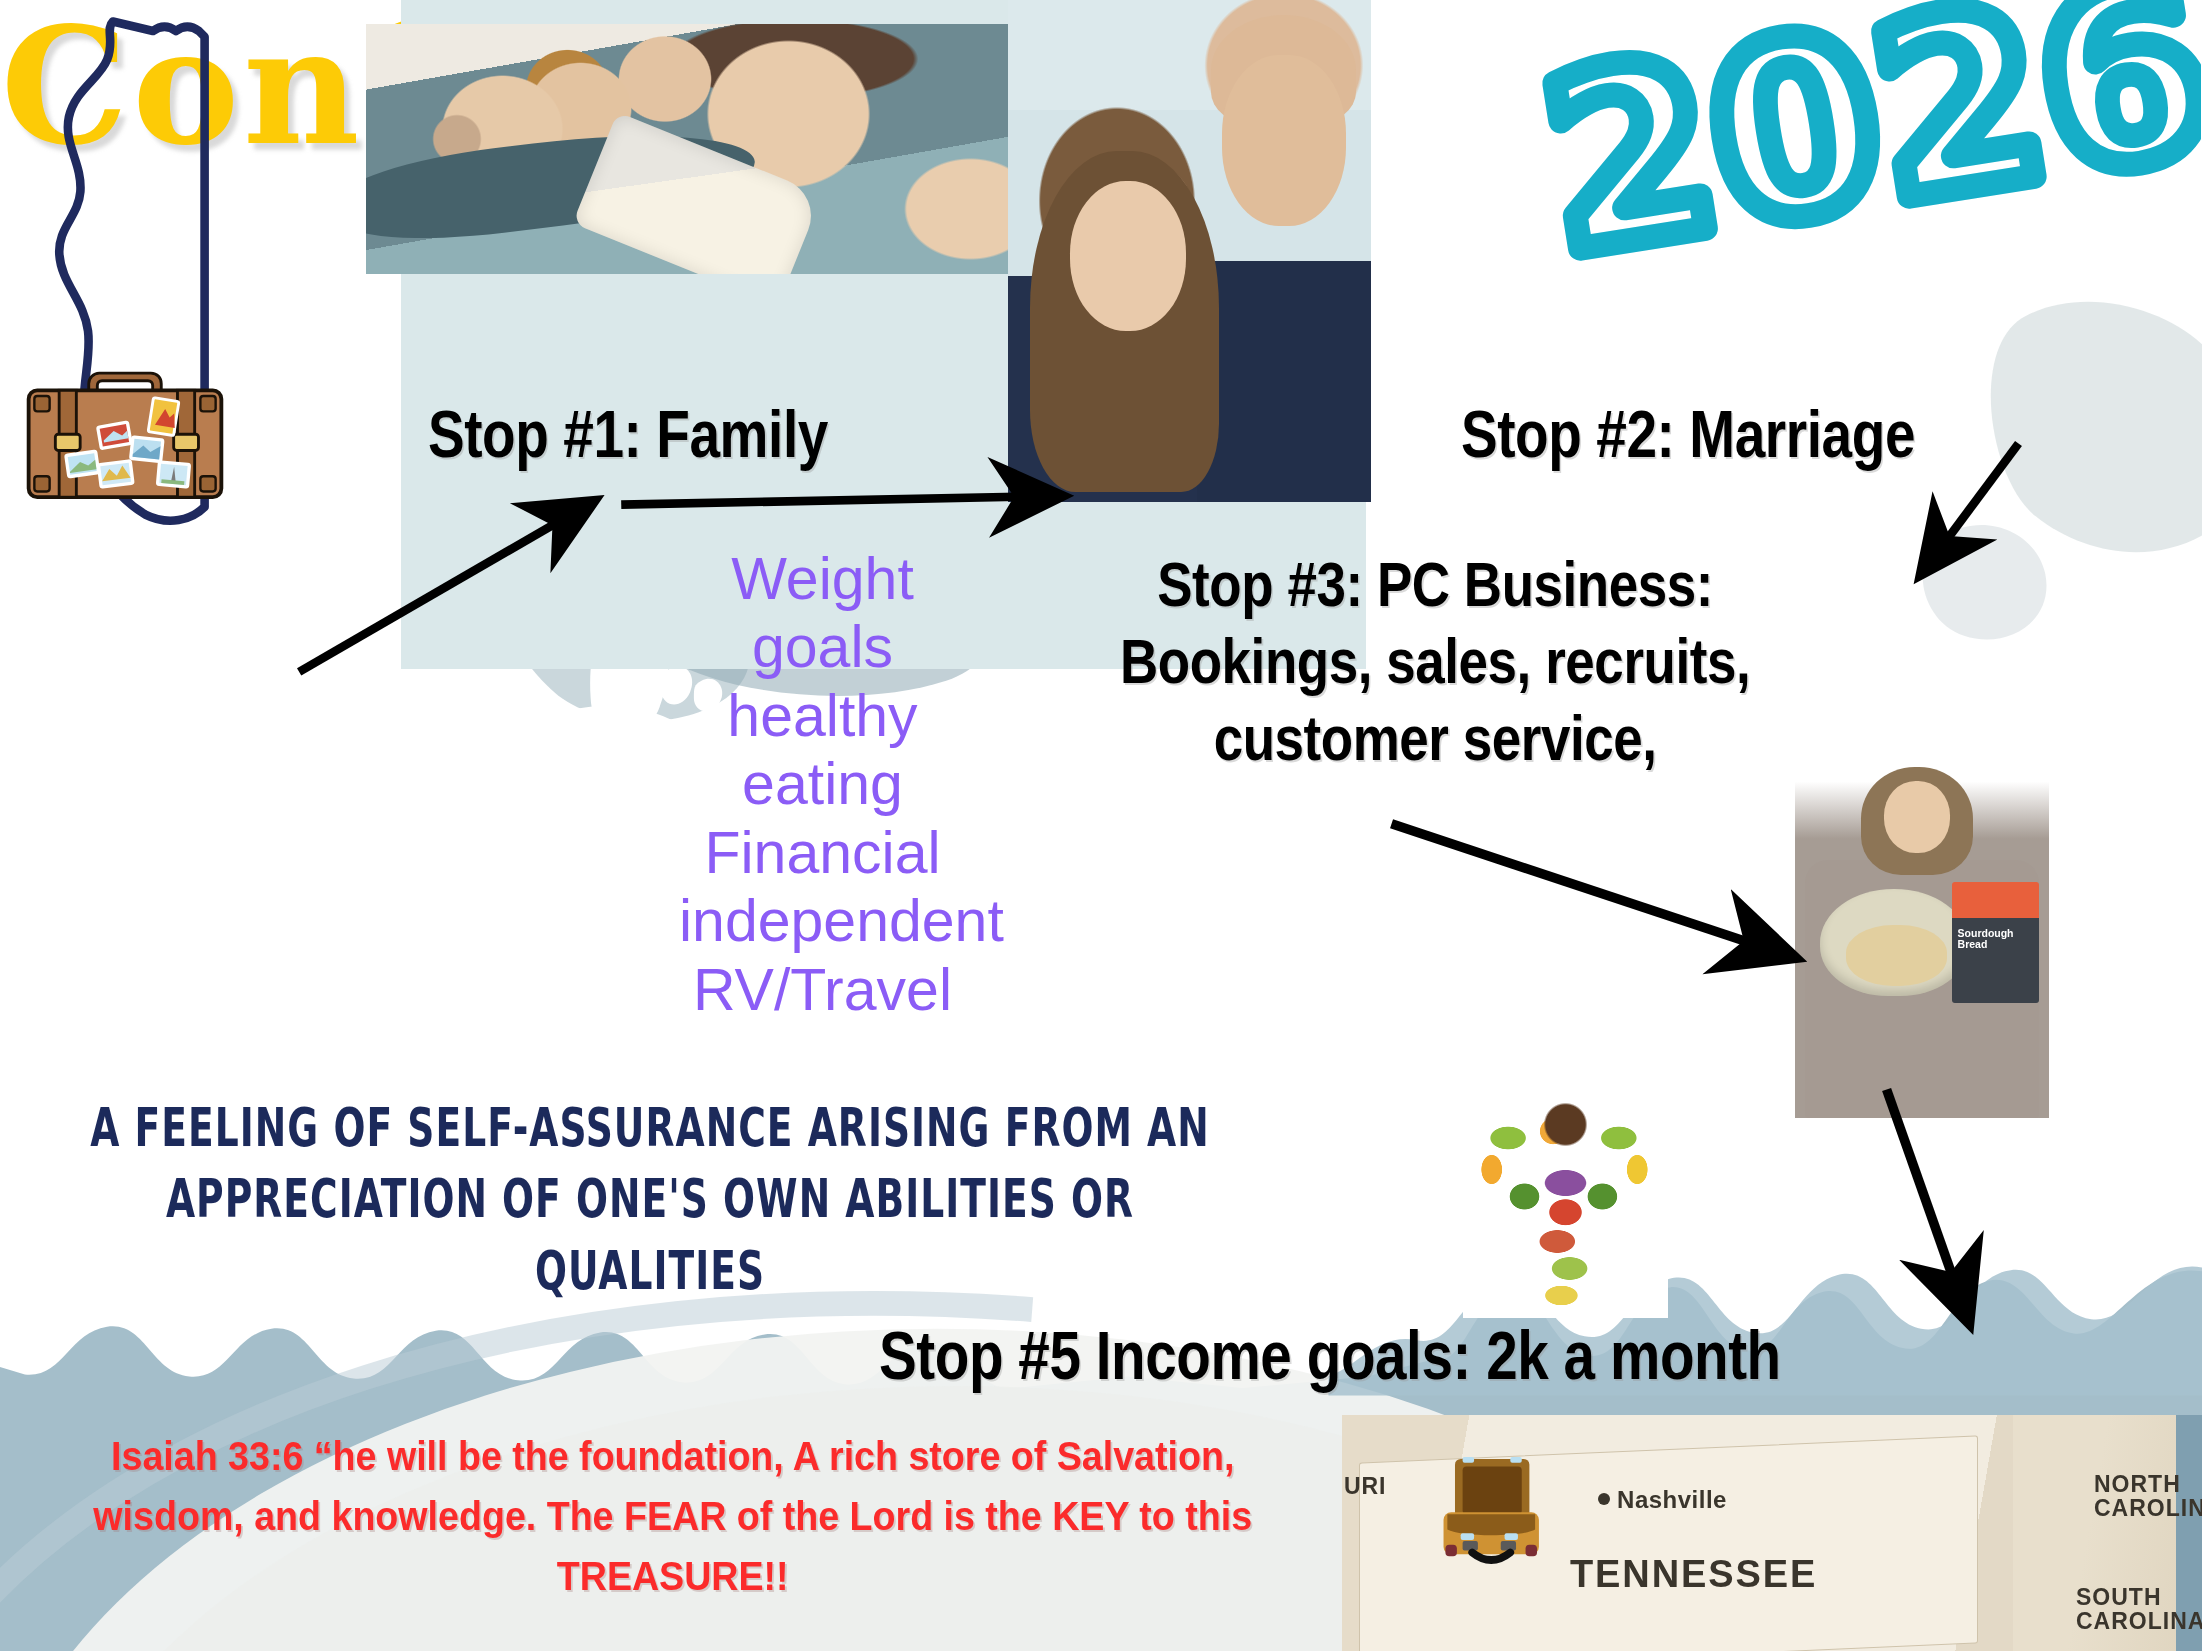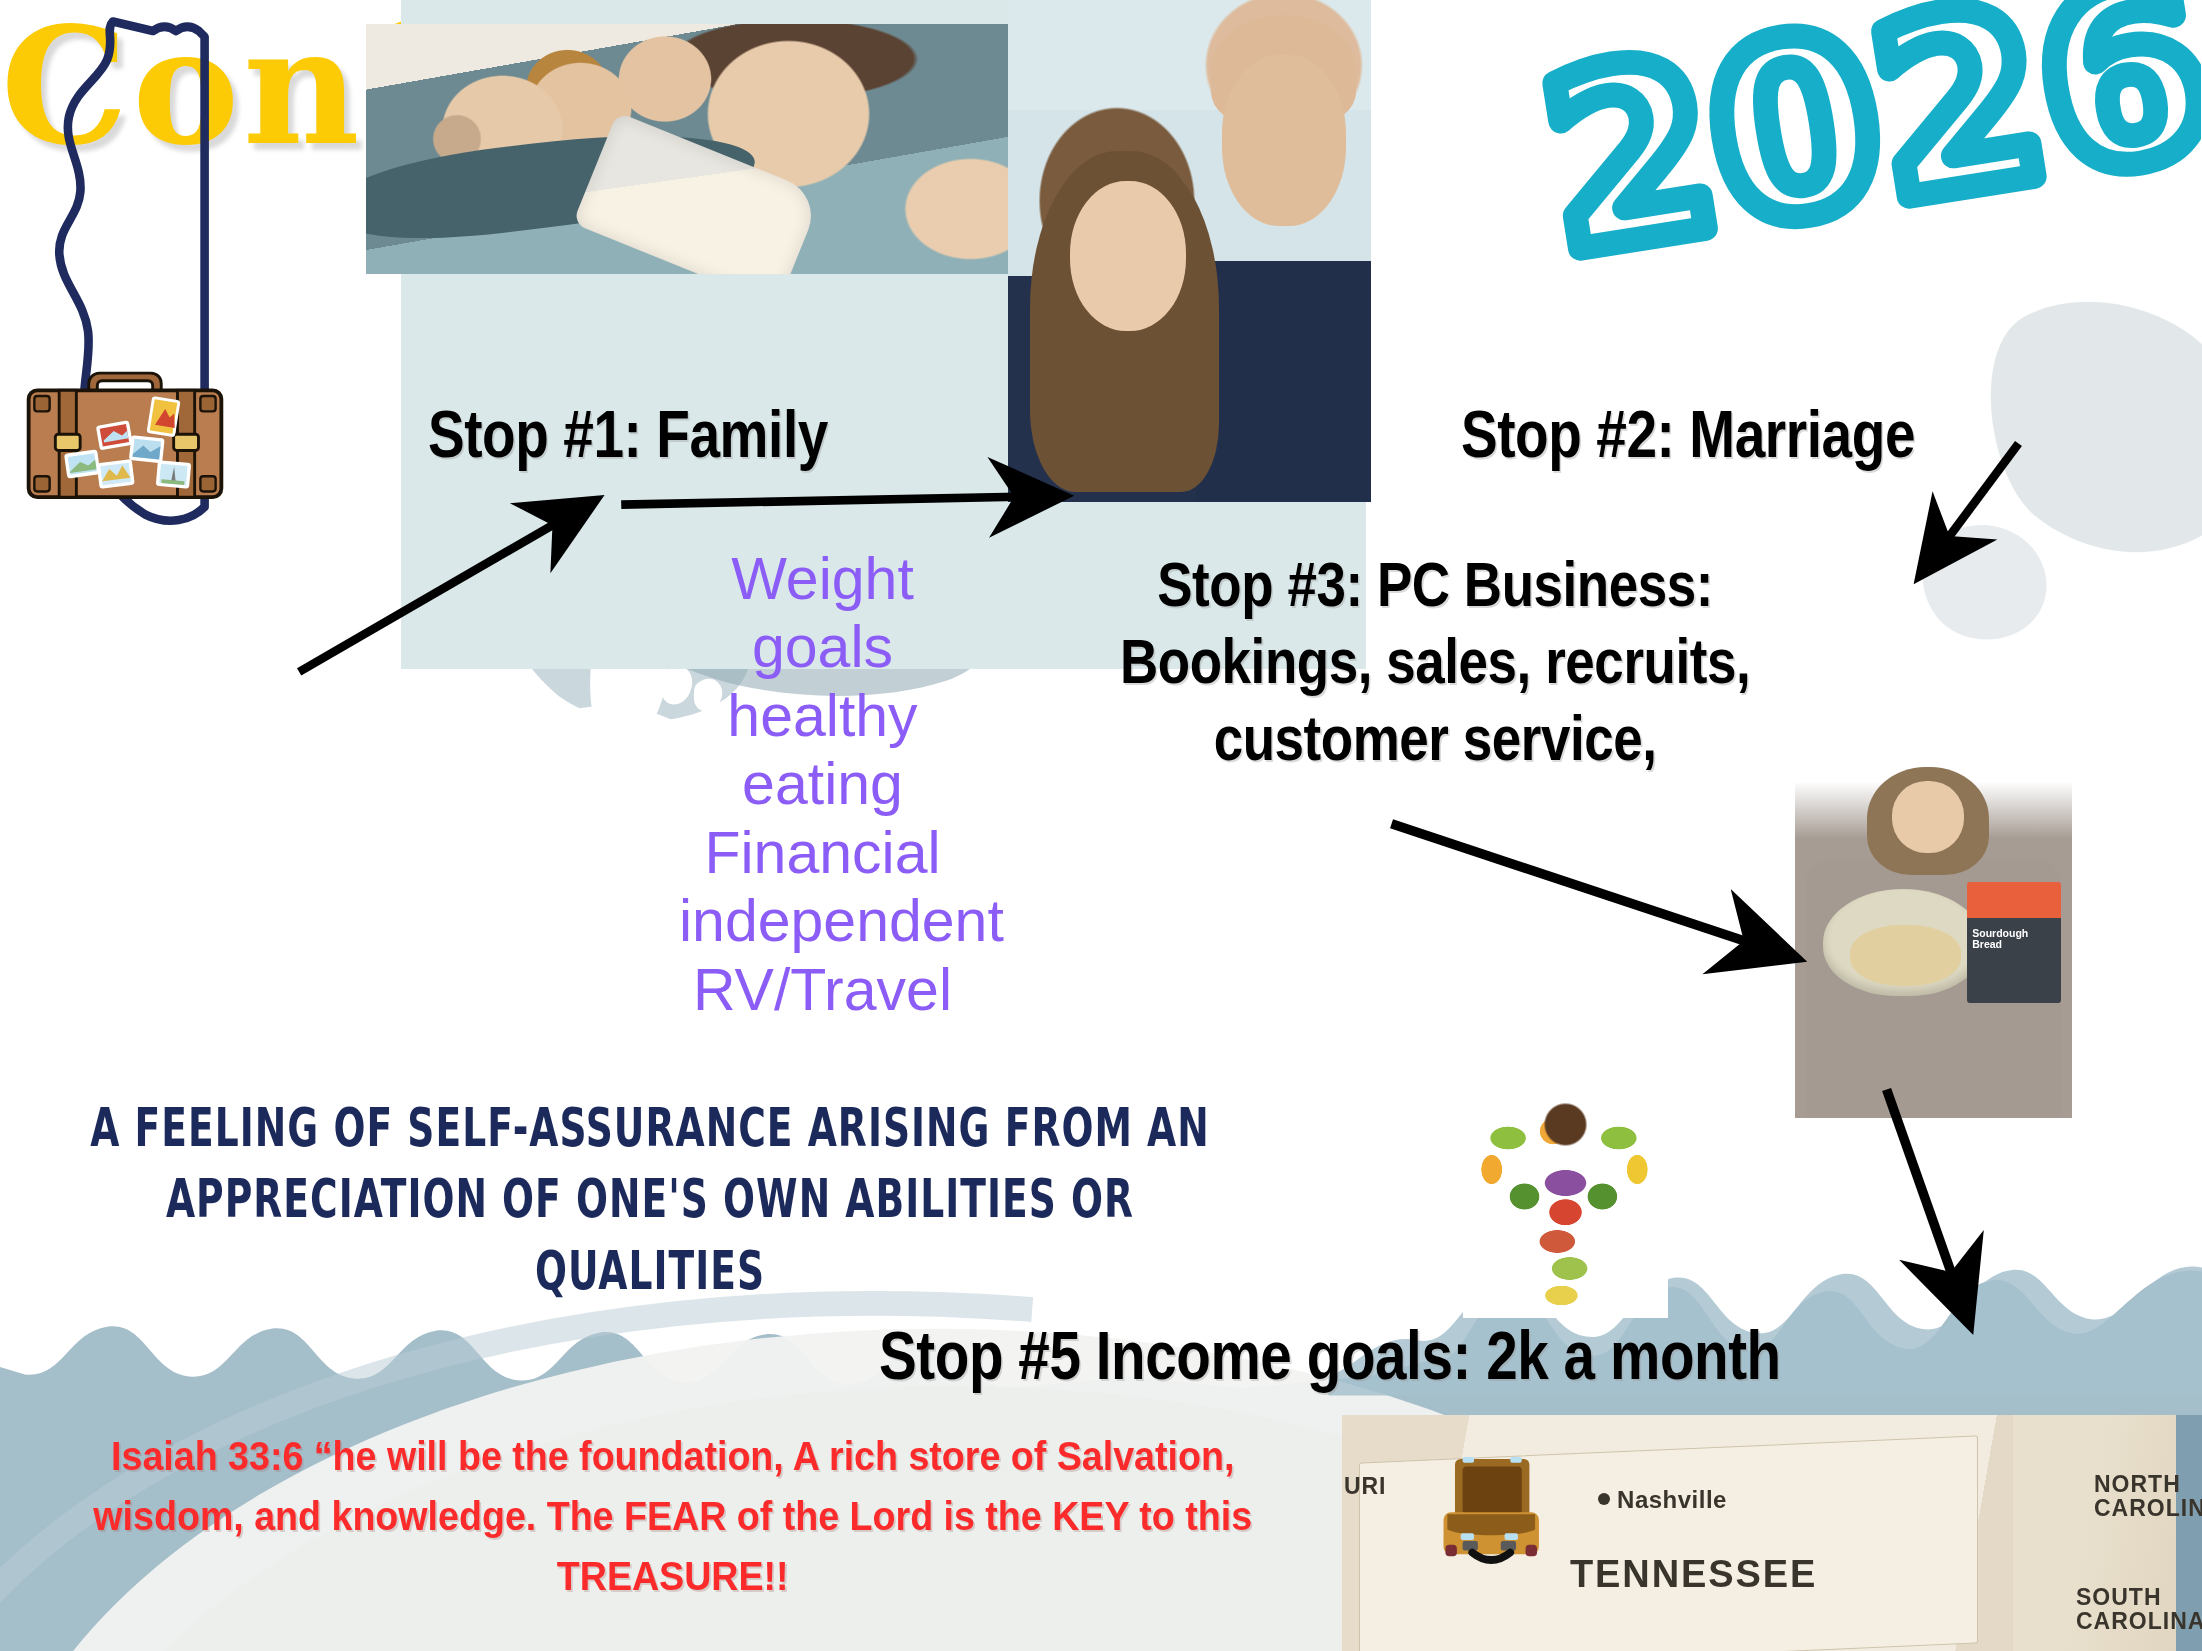--- a/index.html
+++ b/index.html
@@ -84,21 +84,21 @@
   #photo-couple .face-m {
     position:absolute; left:59%; top:11%; width:34%; height:34%;
     background:#e0bd9a; border-radius:46%;
   }
   #photo-couple .head-m {
     position:absolute; left:56%; top:3%; width:40%; height:22%;
     background:#ddb997; border-radius:50% 50% 30% 30%;
   }
 
   
-  #photo-bread { left:1795px; top:760px; width:277px; height:358px; background:#84cc16; }
+  #photo-bread { left:1795px; top:760px; width:254px; height:358px; background:#84cc16; }
   #photo-bread .inner {
     background:
       radial-gradient(ellipse 16% 10% at 44% 10%, #e6c8a6 0 70%, transparent 73%),
       linear-gradient(180deg,#ffffff 0 6%, #a69c94 22% 100%);
   }
   #photo-bread .hair {
     position:absolute; left:26%; top:2%; width:44%; height:30%;
     background:#8d7556; border-radius:48% 48% 36% 36%;
   }
   #photo-bread .face {

